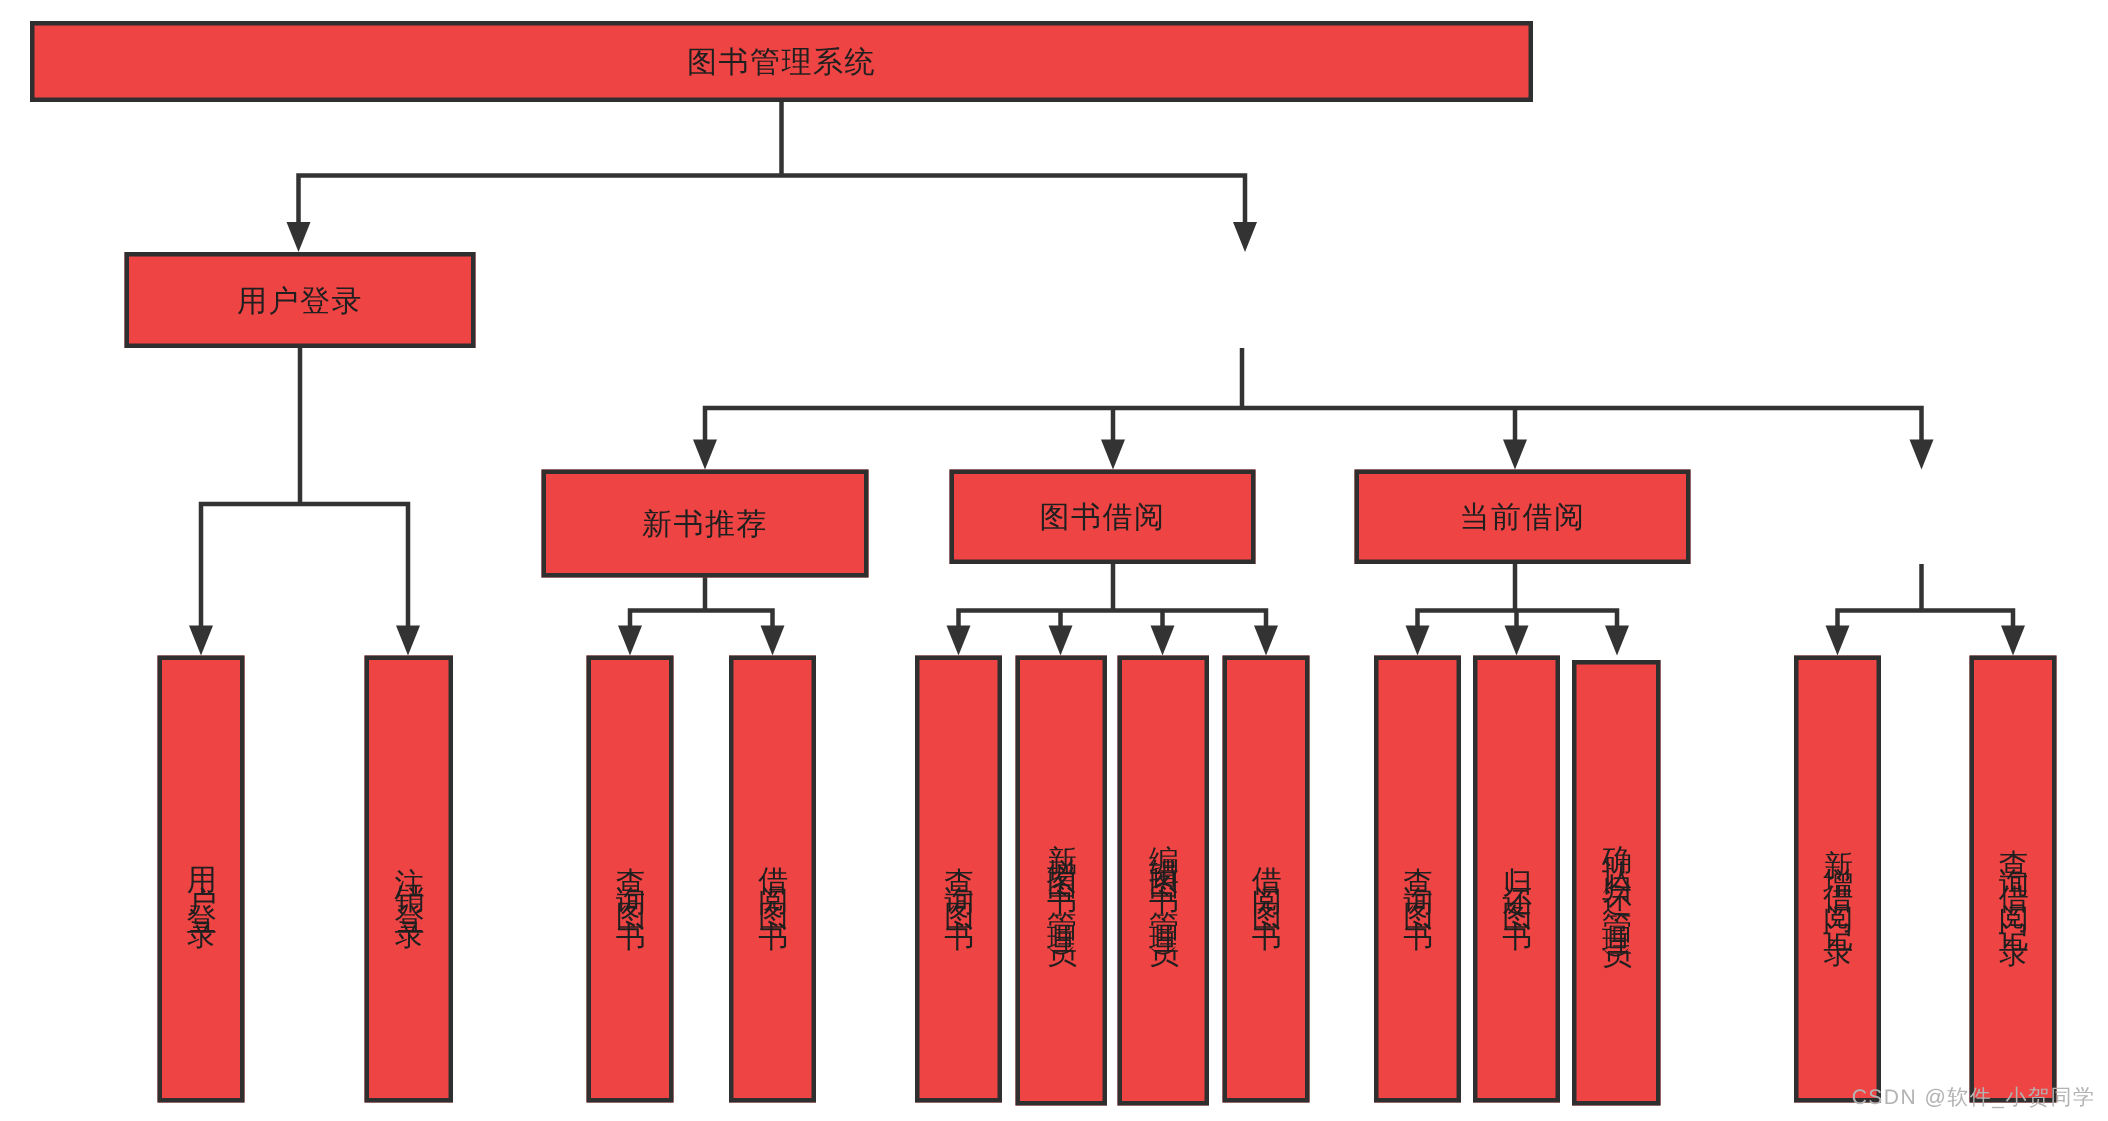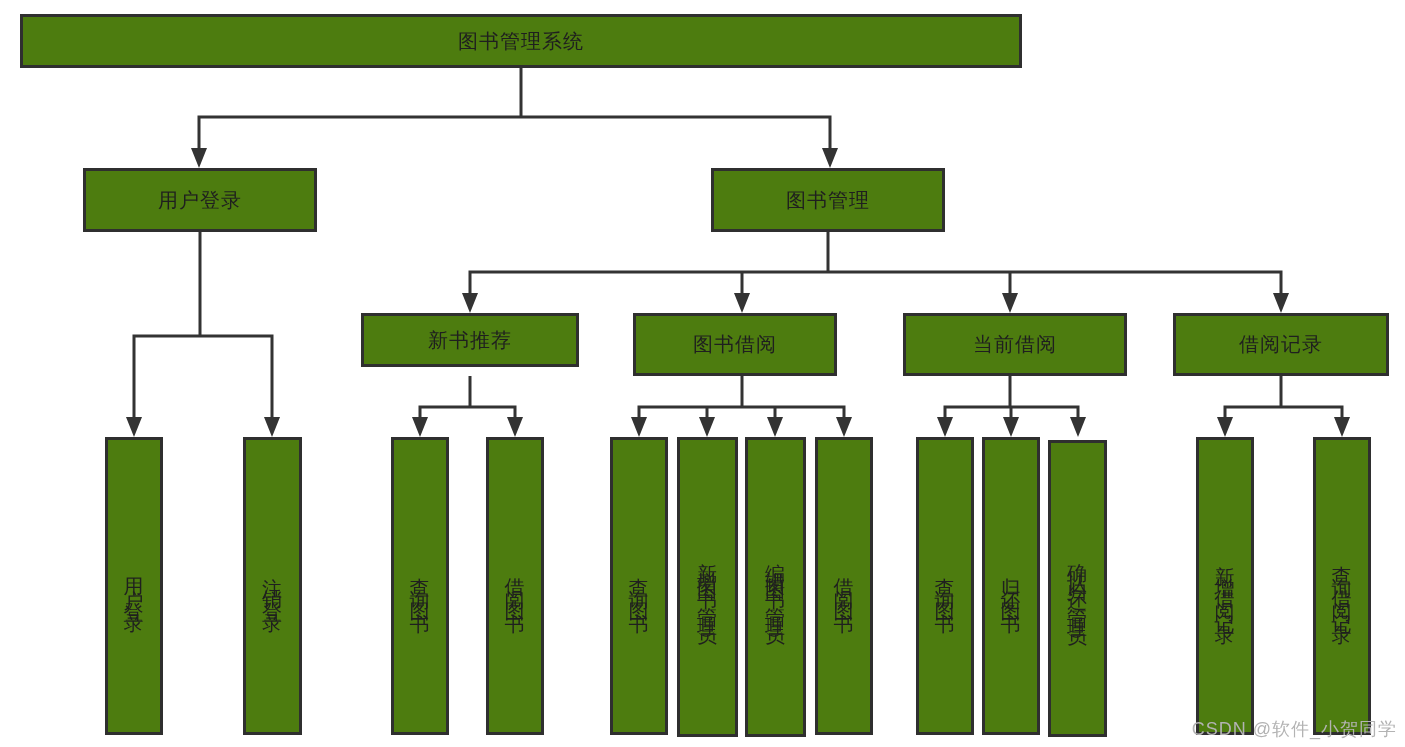--- a/index.html
+++ b/index.html
@@ -10,42 +10,42 @@
     background: #ffffff;
     font-family: "Liberation Sans", "DejaVu Sans", sans-serif;
     color: #1f1f1f;
     overflow: hidden;
   }
   svg.wires { position: absolute; left: 0; top: 0; }
   .box {
     position: absolute;
     box-sizing: border-box;
     border: 3px solid #2f2f2f;
-    background: #4d7c0f;
+    background: #ef4444;
     display: flex;
     align-items: center;
     justify-content: center;
     font-size: 20px;
     letter-spacing: 1px;
     z-index: 2;
   }
   .leaf .vtext {
     writing-mode: vertical-rl;
     text-orientation: mixed;
     letter-spacing: 12px;
     font-size: 20px;
     line-height: 1;
     white-space: nowrap;
   }
   .leaf .vtext.tight { letter-spacing: 9px; }
   .watermark {
     position: absolute;
     right: 8px;
     bottom: 6px;
-    font-size: 18px;
+    font-size: 14px;
     color: #b3b3b3;
     letter-spacing: 1px;
     z-index: 3;
   }
 </style>
 </head>
 <body>
 
 <div class="stage">
 
@@ -104,35 +104,29 @@
     </g>
   </svg>
 
   <div class="box" style="left:20px; top:14px; width:1002px; height:54px;">
     <span>图书管理系统</span>
   </div>
 
   <div class="box" style="left:83px; top:168px; width:234px; height:64px;">
     <span>用户登录</span>
   </div>
-  <div class="box" style="left:711px; top:168px; width:234px; height:64px;">
-    <span>图书管理</span>
-  </div>
 
-  <div class="box" style="left:361px; top:313px; width:218px; height:54px;">
+  <div class="box" style="left:361px; top:313px; width:218px; height:72px;">
     <span>新书推荐</span>
   </div>
   <div class="box" style="left:633px; top:313px; width:204px; height:63px;">
     <span>图书借阅</span>
   </div>
   <div class="box" style="left:903px; top:313px; width:224px; height:63px;">
     <span>当前借阅</span>
-  </div>
-  <div class="box" style="left:1173px; top:313px; width:216px; height:63px;">
-    <span>借阅记录</span>
   </div>
 
   <div class="box leaf" style="left:105px; top:437px; width:58px; height:298px;">
     <span class="vtext">用户登录</span>
   </div>
   <div class="box leaf" style="left:243px; top:437px; width:59px; height:298px;">
     <span class="vtext">注销登录</span>
   </div>
 
   <div class="box leaf" style="left:391px; top:437px; width:58px; height:298px;">

